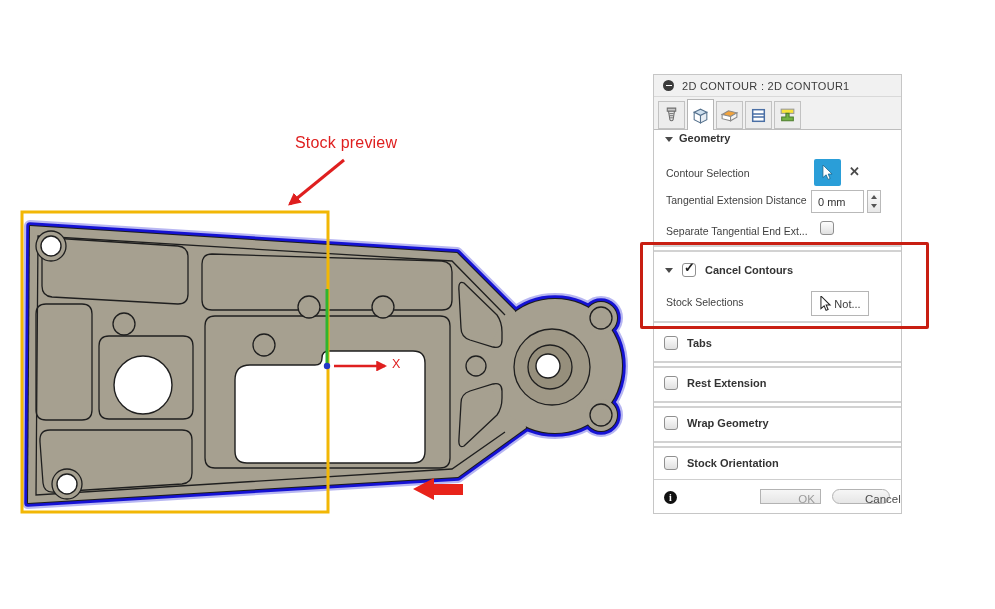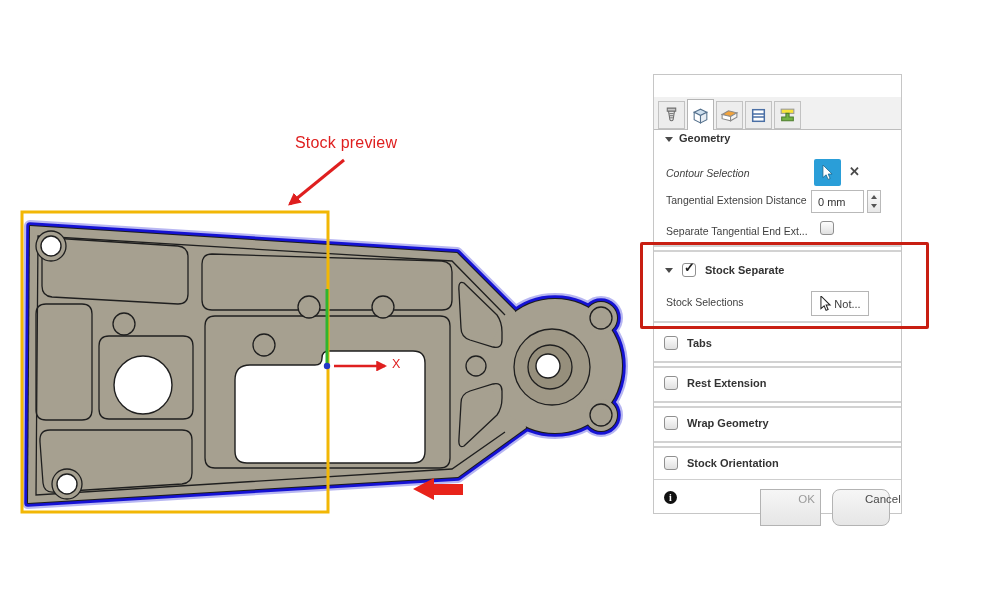--- a/index.html
+++ b/index.html
@@ -73,21 +73,21 @@
   .sp-dn{width:0;height:0;border-left:3.5px solid transparent;border-right:3.5px solid transparent;
     border-top:4px solid #555;}
 
   #not-btn{position:absolute;left:157px;top:216px;width:58px;height:25px;border:1px solid #b5b5b5;
     background:#fff;display:flex;align-items:center;justify-content:center;gap:2px;
     font-size:11px;color:#3d3d3d;box-sizing:border-box;}
 
   #dlg-footer{position:absolute;left:0;top:404px;width:100%;height:34px;border-top:1px solid #cfcfcf;box-sizing:border-box;}
   #info-icon{position:absolute;left:10px;top:11px;width:13px;height:13px;border-radius:50%;background:#111;
     color:#fff;font-size:10px;font-weight:bold;text-align:center;line-height:13px;font-family:"Liberation Serif",serif;}
-  .btn{position:absolute;top:9px;height:37px;border:1px solid #b3b3b3;background:linear-gradient(#f6f6f6,#e6e6e6);
+  .btn{position:absolute;top:9px;height:15px;border:1px solid #b3b3b3;background:linear-gradient(#f6f6f6,#e6e6e6);
     font-size:11.5px;text-align:center;line-height:19px;box-sizing:border-box;padding-left:32px;}
   #ok-btn{left:106px;width:61px;color:#9b9b9b;}
   #cancel-btn{left:178px;width:58px;color:#4a4a4a;border-radius:8px;}
 </style>
 </head>
 <body>
 
 <div id="stage">
 
   <svg id="drawing" width="995" height="609" viewBox="0 0 995 609">
@@ -172,20 +172,24 @@
 
     <line class="redline" x1="344" y1="160" x2="290" y2="204" stroke-width="3" marker-end="url(#arr)"></line>
     <polygon points="413,489 434,478 434,484 463,484 463,495 434,495 434,500" fill="#e8231a"></polygon>
   </svg>
 
   <div class="overlay-label" id="stock-preview-label">Stock preview</div>
   <div class="overlay-label" id="x-axis-label">X</div>
 
   <div id="dialog">
 
+    <div id="dlg-header">
+      <span class="hdr-circle"></span>
+      <span id="dlg-title">2D CONTOUR : 2D CONTOUR1</span>
+    </div>
 
     <div id="tabrow">
       <div class="tab">
         <svg width="19" height="19" viewBox="0 0 18 18">
           <path d="M5,2 h8 v3 h-8 z" fill="#c9c9c9" stroke="#6e6e6e"></path>
           <path d="M6.2,5 h5.6 l-1.3,8 a1.7,1.7 0 0 1 -3,0 z" fill="#e6e6e6" stroke="#6e6e6e"></path>
           <path d="M7,7.2 h4 M7.3,9.2 h3.4 M7.7,11.2 h2.6" stroke="#6e6e6e" stroke-width="0.9"></path>
         </svg>
       </div>
       <div class="tab selected">
@@ -216,21 +220,21 @@
         <svg width="19" height="19" viewBox="0 0 18 18">
           <rect x="3" y="3" width="12" height="4" fill="#f6e33b" stroke="#999"></rect>
           <path d="M7.5,7 h3 v3.5 h4 v3.5 H3.5 v-3.5 h4 z" fill="#72b344" stroke="#4e7d2e"></path>
         </svg>
       </div>
     </div>
 
     <span class="tri" style="left:11px;top:62px;"></span>
     <span class="bold-label" style="position:absolute;left:25px;top:57px;">Geometry</span>
 
-    <span class="row-label" style="top:92px;font-style:italic;">Contour Selection</span>
+    <span class="row-label" style="top:92px;">Contour Selection</span>
     <div id="contour-select-btn">
       <svg width="13" height="16" viewBox="0 0 10 14">
         <path d="M1,0 L1,11 L3.8,8.6 L5.5,12.6 L7.3,11.8 L5.6,7.9 L9,7.9 Z" fill="#fff" stroke="#1a648c" stroke-width="0.7"></path>
       </svg>
     </div>
     <span id="contour-clear">✕</span>
 
     <span class="row-label" style="top:119px;">Tangential Extension Distance</span>
     <div class="field">
       <input value="0 mm" style="">
@@ -242,21 +246,21 @@
 
     <span class="row-label" style="top:150px;">Separate Tangential End Ext...</span>
     <span class="chk" style="left:166px;top:146px;"></span>
 
     <div class="sep" style="top:170px;"></div>
 
     <span class="tri" style="left:11px;top:193px;"></span>
     <span class="chk checked" style="left:28px;top:188px;">
       <span>✓</span>
     </span>
-    <span class="bold-label" style="position:absolute;left:51px;top:189px;">Stock Separate</span>
+    <span class="bold-label" style="position:absolute;left:51px;top:189px;">Cancel Contours</span>
 
     <span class="row-label" style="top:221px;">Stock Selections</span>
     <div id="not-btn">
       <svg width="13" height="16" viewBox="0 0 10 14">
         <path d="M1,0 L1,11 L3.8,8.6 L5.5,12.6 L7.3,11.8 L5.6,7.9 L9,7.9 Z" fill="#fff" stroke="#222" stroke-width="0.9"></path>
       </svg>
       <span>Not...</span>
     </div>
 
     <div class="sep" style="top:246px;"></div>

